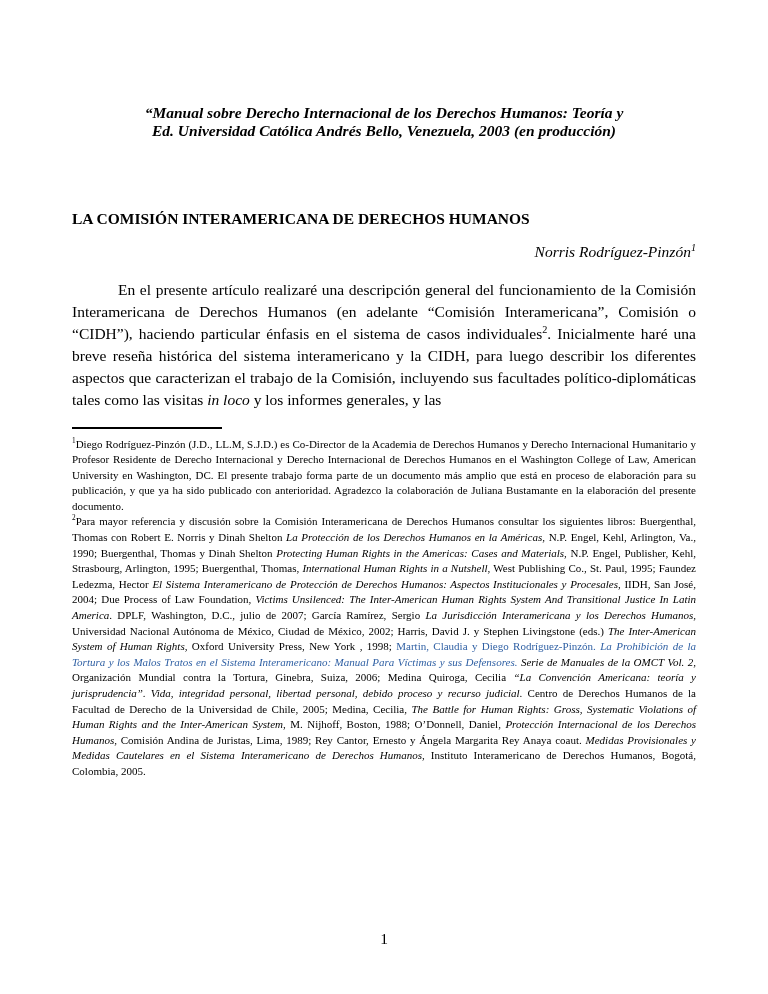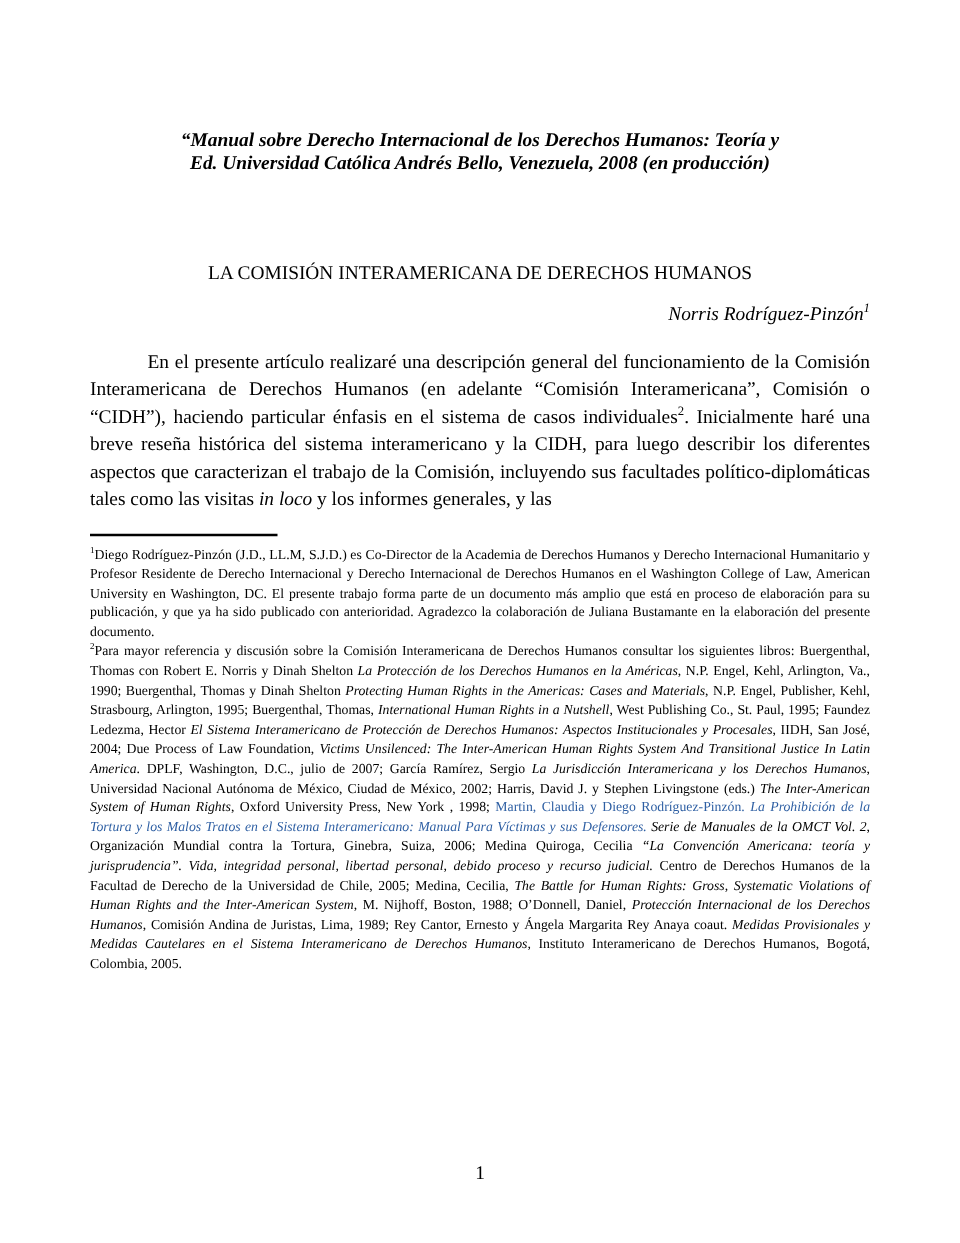--- a/index.html
+++ b/index.html
@@ -23,22 +23,21 @@
   .title-block {
     margin-top: 104px;
     text-align: center;
     font-weight: bold;
     font-style: italic;
     font-size: 15.5px;
     line-height: 17.5px;
   }
   .section-heading {
     margin-top: 70px;
-    text-align: center;
-    font-weight: normal;
+    font-weight: bold;
     font-size: 15.5px;
     line-height: 19px;
   }
   .author-line {
     margin-top: 14px;
     text-align: right;
     font-style: italic;
     font-size: 15.5px;
     line-height: 19px;
   }
@@ -80,21 +79,21 @@
   }
 </style>
 </head>
 <body>
 
 <div class="page">
   <div class="content">
 
     <div class="title-block">
       <div>“Manual sobre Derecho Internacional de los Derechos Humanos: Teoría y</div>
-      <div>Ed. Universidad Católica Andrés Bello, Venezuela, 2008 (en producción)</div>
+      <div>Ed. Universidad Católica Andrés Bello, Venezuela, 2003 (en producción)</div>
     </div>
 
     <div class="section-heading">LA COMISIÓN INTERAMERICANA DE DERECHOS HUMANOS</div>
 
     <div class="author-line">
       <span>Norris Rodríguez-Pinzón</span><sup>1</sup>
     </div>
 
     <p class="body-paragraph"><span>En el presente artículo realizaré una descripción general del funcionamiento de la Comisión Interamericana de Derechos Humanos (en adelante “Comisión Interamericana”, Comisión o “CIDH”), haciendo particular énfasis en el sistema de casos individuales</span><sup>2</sup><span>. Inicialmente haré una breve reseña histórica del sistema interamericano y la CIDH, para luego describir los diferentes aspectos que caracterizan el trabajo de la Comisión, incluyendo sus facultades político-diplomáticas tales como las visitas </span><span class="it">in loco</span><span> y los informes generales, y las</span></p>
 

